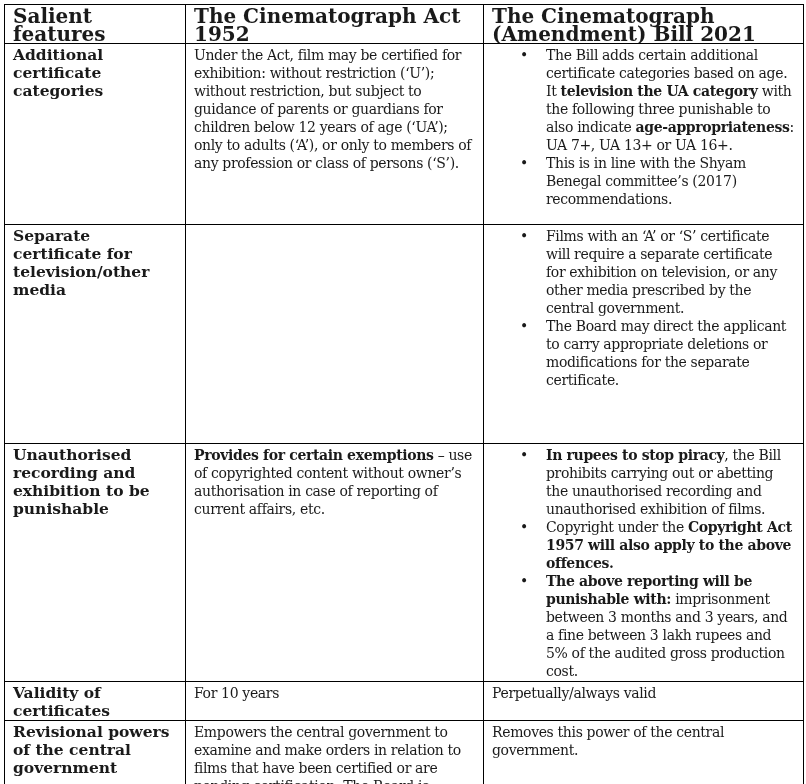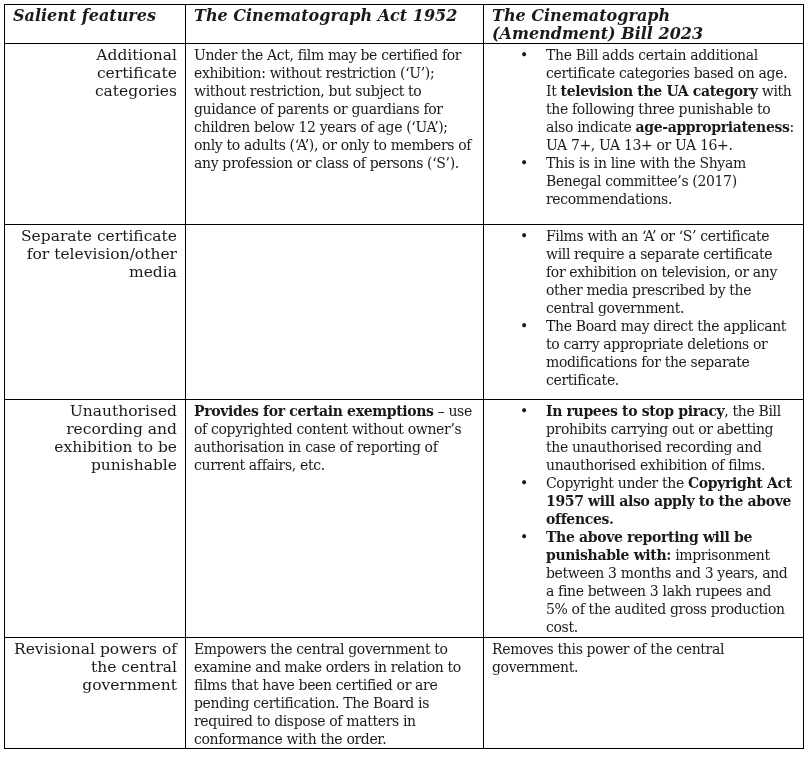--- a/index.html
+++ b/index.html
@@ -16,50 +16,50 @@
     }
     .doc-table td {
       border: 1.5px solid #000;
       vertical-align: top;
       padding: 2px 8px 0 8px;
       overflow: hidden;
     }
     .doc-table col.c1 { width: 181px; }
     .doc-table col.c2 { width: 298px; }
     .doc-table col.c3 { width: 320px; }
-    .hdr td { font-weight: bold; font-size: 16px; line-height: 18px; font-style: italic; }
-    .feature { font-weight: normal; font-size: 15.5px; line-height: 18px; text-align: right; }
+    .hdr td { font-weight: bold; font-size: 20px; line-height: 18px; }
+    .feature { font-weight: bold; font-size: 15.5px; line-height: 18px; }
     .cell-text { letter-spacing: -0.35px; }
     ul.bullets { margin: 0; padding: 0 0 0 54px; list-style: none; }
     ul.bullets li { position: relative; letter-spacing: -0.35px; }
     ul.bullets li::before {
       content: "\2022"; position: absolute; left: -26px; top: 0; font-size: 14px;
     }
     b { font-weight: bold; }
     tr.r0 { height: 38px; }
     tr.r1 { height: 181px; }
-    tr.r2 { height: 175px; padding-left: 28px; }
+    tr.r2 { height: 219px; padding-left: 28px; }
     tr.r3 { height: 238px; margin-left: 32px; }
     tr.r4 { height: 37px; }
     tr.r5 { height: 108px; }
   </style>
 </head>
 <body>
 
 <table class="doc-table">
   <colgroup>
       <col class="c1">
       <col class="c2">
       <col class="c3">
     </colgroup>
   <tbody>
       <tr class="hdr r0">
     <td>Salient features</td>
     <td>The Cinematograph Act 1952</td>
-    <td>The Cinematograph (Amendment) Bill 2023</td>
+    <td>The Cinematograph (Amendment) Bill 2021</td>
   </tr>
 
   <tr class="r1">
     <td class="feature">Additional certificate categories</td>
     <td class="cell-text">Under the Act, film may be certified for exhibition: without restriction (‘U’); without restriction, but subject to guidance of parents or guardians for children below 12 years of age (‘UA’); only to adults (‘A’), or only to members of any profession or class of persons (‘S’).</td>
     <td>
       <ul class="bullets">
         <li><span>The Bill adds certain additional certificate categories based on age. It </span><b>television the UA category</b><span> with the following three punishable to also indicate </span><b>age-appropriateness</b><span>: UA 7+, UA 13+ or UA 16+.</span></li>
         <li><span>This is in line with the Shyam Benegal committee’s (2017) recommendations.</span></li>
       </ul>
@@ -82,20 +82,25 @@
     <td class="cell-text"><b>Provides for certain exemptions</b><span> – use of copyrighted content without owner’s authorisation in case of reporting of current affairs, etc.</span></td>
     <td>
       <ul class="bullets">
         <li><b>In rupees to stop piracy</b><span>, the Bill prohibits carrying out or abetting the unauthorised recording and unauthorised exhibition of films.</span></li>
         <li><span>Copyright under the </span><b>Copyright Act 1957 will also apply to the above offences.</b></li>
         <li><b>The above reporting will be punishable with:</b><span> imprisonment between 3 months and 3 years, and a fine between 3 lakh rupees and 5% of the audited gross production cost.</span></li>
       </ul>
     </td>
   </tr>
 
+  <tr class="r4">
+    <td class="feature">Validity of certificates</td>
+    <td class="cell-text">For 10 years</td>
+    <td class="cell-text">Perpetually/always valid</td>
+  </tr>
 
   <tr class="r5">
     <td class="feature">Revisional powers of the central government</td>
     <td class="cell-text">Empowers the central government to examine and make orders in relation to films that have been certified or are pending certification.  The Board is required to dispose of matters in conformance with the order.</td>
     <td class="cell-text">Removes this power of the central government.</td>
   </tr>
 </tbody>
   </table>
 
 </body></html>

